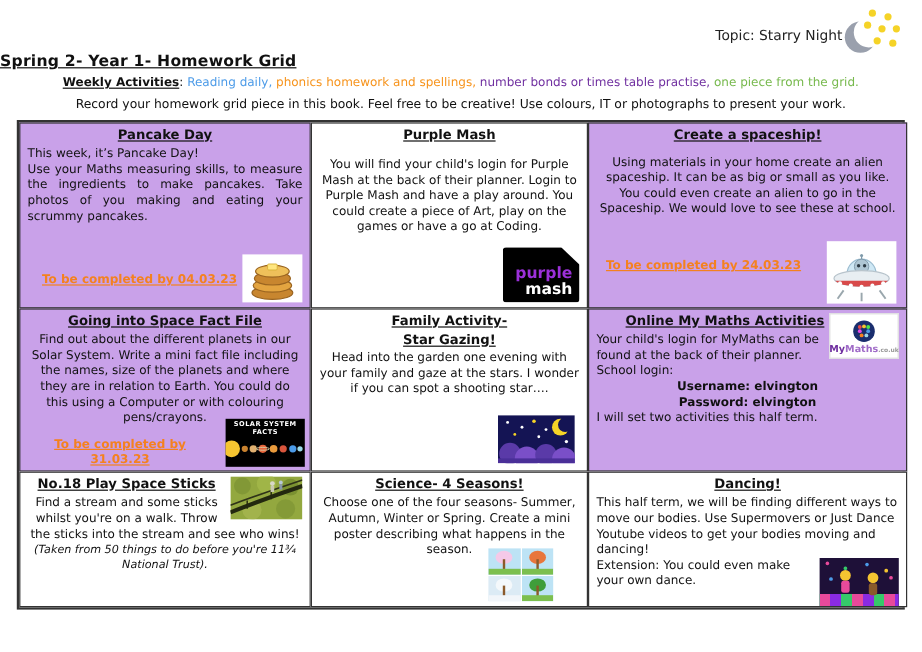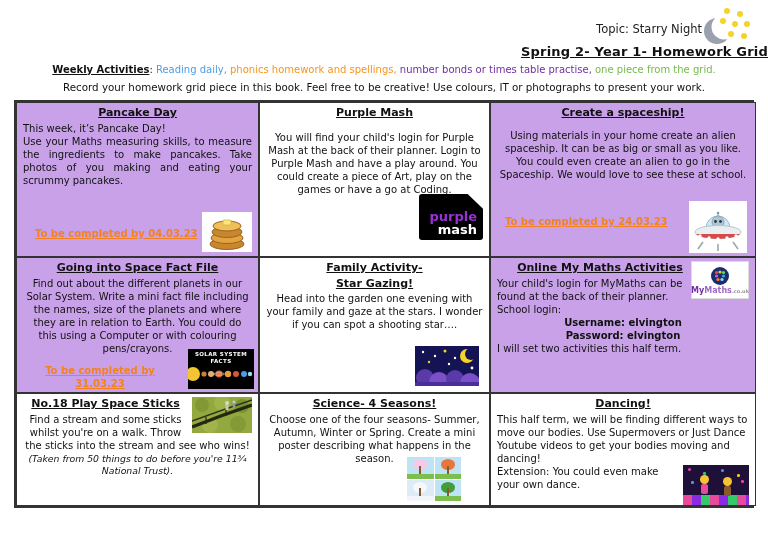--- a/index.html
+++ b/index.html
@@ -3,21 +3,21 @@
 <meta charset="utf-8">
 <style>
   * { margin:0; padding:0; box-sizing:border-box; }
   html,body { width:768px; height:543px; background:#ffffff;
     font-family:"DejaVu Sans", sans-serif; color:#111; overflow:hidden; }
   .page { position:relative; width:768px; height:512px; }
 
   
   .topic-row { position:absolute; top:22px; right:66px; font-size:11.5px; color:#222; }
   .moon-wrap { position:absolute; top:4px; right:14px; width:52px; height:46px; }
-  .page-title { position:absolute; top:44px; left:0; width:100%; text-align:right;
+  .page-title { position:absolute; top:44px; left:0; width:100%; text-align:left;
     font-size:13px; font-weight:bold; text-decoration:underline; letter-spacing:.2px; }
   .weekly-line { position:absolute; top:64px; left:0; width:100%; text-align:center; font-size:10px; }
   .weekly-label { font-weight:bold; text-decoration:underline; }
   .instruction { position:absolute; top:81px; left:0; width:100%; text-align:center; font-size:10.3px; }
 
   
   .grid { position:absolute; left:14px; top:100px; width:740px;
     display:grid; grid-template-columns:243px 231px 266px; grid-template-rows:155px 136px 113px;
     border:2px solid #333; }
   .cell { position:relative; border:1px solid #333; padding:3px 6px 2px 6px;
@@ -114,21 +114,21 @@
           <ellipse cx="25" cy="20" rx="15" ry="5.5" fill="#c8862f" stroke="#9a6420" stroke-width="1"></ellipse>
           <ellipse cx="25" cy="14" rx="14" ry="5" fill="#efc05a" stroke="#9a6420" stroke-width="1"></ellipse>
           <rect x="21" y="8" width="8" height="5" rx="1" fill="#ffe680" stroke="#d8b23a" stroke-width="0.8"></rect>
         </svg>
       </div>
     </div>
 
     <div class="cell">
       <div class="cell-title">Purple Mash</div>
       <div class="ctr" style="margin-top:10px;">You will find your child's login for Purple Mash at the back of their planner. Login to Purple Mash and have a play around. You could create a piece of Art, play on the games or have a go at Coding.</div>
-      <div class="abs-img pm-logo" style="bottom:16px; right:6px;">
+      <div class="abs-img pm-logo" style="bottom:4px; right:6px;">
         <span class="pm-purple">purple</span>
         <span>mash</span>
       </div>
     </div>
 
     <div class="cell" style="background-color: rgb(201, 161, 233);">
       <div class="cell-title">Create a spaceship!</div>
       <div class="ctr" style="margin-top:8px;">Using materials in your home create an alien spaceship. It can be as big or small as you like. You could even create an alien to go in the Spaceship. We would love to see these at school.</div>
       <div class="due" style="position: absolute; bottom: 28px; left: 14px; color: rgb(244, 129, 31);">To be completed by 24.03.23</div>
       <div class="abs-img alien-tile" style="bottom:3px; right:8px;">
@@ -206,21 +206,21 @@
           <circle cx="6.5" cy="6.5" r="1.6" fill="#e84a4a"></circle>
           <circle cx="10" cy="6" r="1.6" fill="#f5c531"></circle>
           <circle cx="13.5" cy="6.5" r="1.6" fill="#4ce84a"></circle>
           <circle cx="6.5" cy="10" r="1.6" fill="#e84ae8"></circle>
           <circle cx="13.5" cy="10" r="1.6" fill="#4c9be8"></circle>
           <circle cx="8" cy="13.5" r="1.6" fill="#f58220"></circle>
           <circle cx="12" cy="13.5" r="1.6" fill="#9bd8e8"></circle>
         </svg>
         <div class="mm-text"><span>My</span><span class="mm-maths">Maths</span><span class="mm-suffix">.co.uk</span></div>
       </div>
-      <div class="cell-title" style="text-align:center; padding-left:16px;">Online My Maths Activities</div>
+      <div class="cell-title" style="text-align:right; padding-left:16px;">Online My Maths Activities</div>
       <div>Your child's login for MyMaths can be found at the back of their planner.</div>
       <div>School login:</div>
       <div class="bold-ctr">Username: elvington</div>
       <div class="bold-ctr">Password: elvington</div>
       <div>I will set two activities this half term.</div>
     </div>
 
     <div class="cell">
       <div class="bridge-tile float-r">
         <svg width="60" height="36" viewBox="0 0 60 36">

